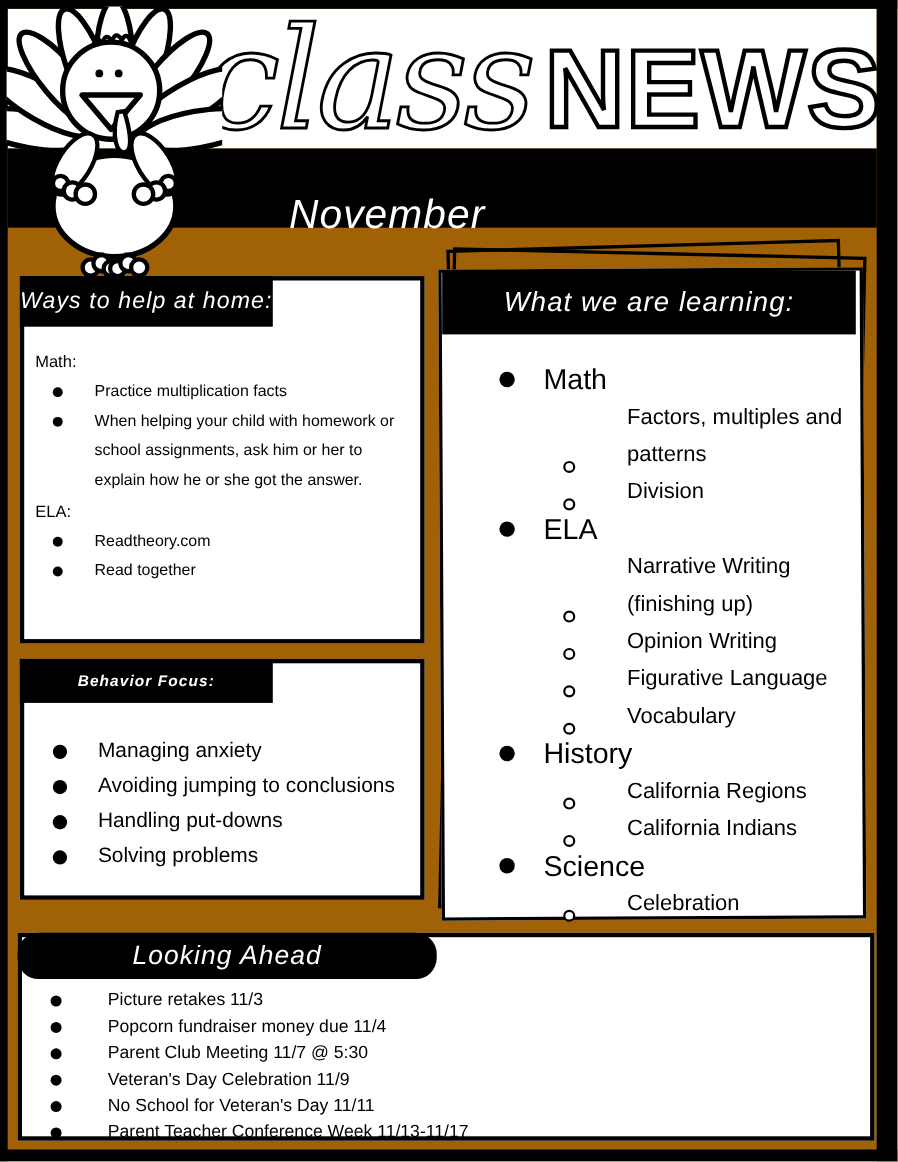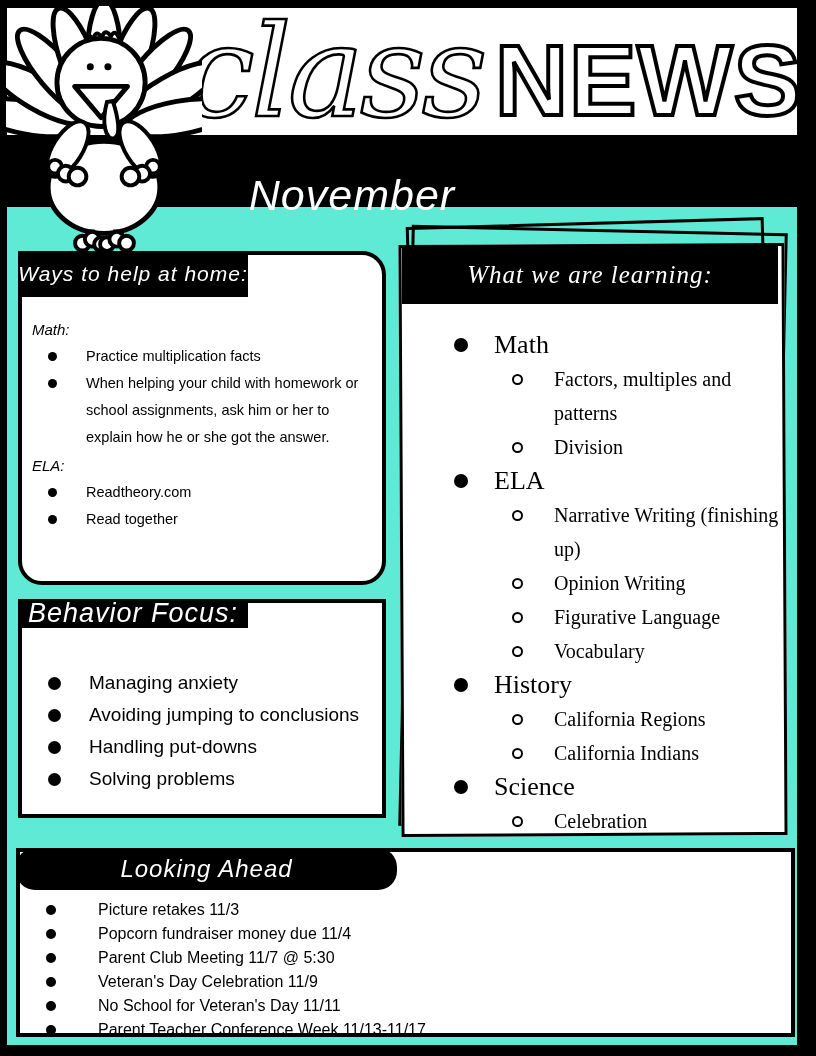--- a/index.html
+++ b/index.html
@@ -1,85 +1,85 @@
 <!DOCTYPE html>
 <html><head>
 <meta charset="utf-8">
 <style>
   * { margin:0; padding:0; box-sizing:border-box; }
   html,body { background:#e8e8e8; }
   body { font-family:"Liberation Sans", sans-serif; color:#000; }
   #page {
     position:relative; width:816px; height:1056px; margin:0 auto;
-    background:#5eead4; overflow:hidden;padding-left:24px;
+    background:#a16207; overflow:hidden;padding-left:24px;
   }
   .edge { position:absolute; background:#000; z-index:4; }
   #edge-top    { left:0; top:0; width:816px; height:8px; }
   #edge-left   { left:0; top:0; width:7px; height:1056px; }
   #edge-right  { left:797px; top:0; width:19px; height:1056px; }
   #edge-bottom { left:0; top:1045px; width:816px; height:11px; }
 
   
   #masthead { position:absolute; left:7px; top:8px; width:790px; height:127px; background:#fff; }
   #logo-class { position:absolute; left:168px; top:-14px; z-index:3; overflow:visible; }
   #logo-news  { position:absolute; left:484px; top:12px; z-index:3; overflow:visible; }
   #month-bar {
     position:absolute; left:7px; top:135px; width:790px; height:72px;
     background:#000; z-index:1; display:flex; align-items:center; justify-content:center;
   }
   #month-bar span {
-    color:#fff; font-size:43px; font-style:italic; letter-spacing:1px;
+    color:#fff; font-size:37px; font-style:italic; letter-spacing:1px;
     transform:translateX(-50px);
     margin-top:48px;
   }
   #turkey { position:absolute; left:6px; top:6px; z-index:5; }
 
   
   .box { position:absolute; background:#fff; border:4px solid #000; }
   .box-header {
     position:absolute; left:-4px; top:-4px; background:#000; color:#fff;
     display:flex; align-items:center; justify-content:center;
     font-style:italic; letter-spacing:1px; z-index:2;
   }
 
   
-  #ways-box { left:18px; top:251px; width:368px; height:334px;border-radius:24px; }
+  #ways-box { left:18px; top:251px; width:368px; height:334px; }
   #ways-box .box-header { width:230px; height:46px; font-size:21px; }
   #ways-content { position:absolute; left:10px; right:8px; top:60px; }
-  .group-label { font-size:15px; line-height:22px; margin:4px 0 2px 0;font-style:italic; }
+  .group-label { font-size:15px; line-height:22px; margin:4px 0 2px 0; }
   .b-row { display:flex; align-items:flex-start; }
   .b-text { flex:1; }
   #ways-content .b-row { font-size:14.5px; line-height:27px; }
   #ways-content .dot { width:9px; height:9px; margin:9px 29px 0 16px; }
   .dot { background:#000; border-radius:50%; flex:none; }
   .ring { background:#fff; border:2px solid #000; border-radius:50%; flex:none; }
 
   
   #behavior-box { left:18px; top:599px; width:368px; height:219px; }
-  #behavior-box .box-header { width:230px; height:29px; font-size:27px; }
+  #behavior-box .box-header { width:230px; height:40px; font-size:14px;font-weight:bold; }
   #behavior-list { position:absolute; left:20px; right:10px; top:64px; }
   #behavior-list .b-row { font-size:19px; line-height:32px; }
   #behavior-list .dot { width:13px; height:13px; margin:10px 28px 0 6px; }
 
   
-  #learning-wrap { position:absolute; left:398px; top:220px; width:390px; height:618px;font-family:Liberation Serif, serif; }
+  #learning-wrap { position:absolute; left:398px; top:220px; width:390px; height:618px; }
   .frame { position:absolute; border:3px solid #000; background:transparent; }
   #frame-1 { left:16px; top:2px; right:16px; bottom:18px; transform:rotate(-1.6deg); }
   #frame-2 { left:7px; top:9px; right:7px; bottom:8px; transform:rotate(1.3deg); }
   #frame-3 { left:2px; top:24px; right:2px; bottom:2px; transform:rotate(-0.3deg); background:#fff; }
   #learning-header {
     position:absolute; left:4px; top:26px; width:376px; height:58px; background:#000;
     color:#fff; display:flex; align-items:center; justify-content:center;
     font-size:25px; font-style:italic; letter-spacing:1px; z-index:2;
   }
   #learning-list { position:absolute; left:56px; right:6px; top:108px; z-index:2; }
   .subject-row { display:flex; align-items:flex-start; font-size:26px; line-height:34px; }
   .subject-row .dot { width:14px; height:14px; margin:10px 0 0 0; }
   .subject-row .b-text { margin-left:26px; }
-  .topic-row { display:flex; align-items:flex-start; font-size:20px; line-height:34px; padding-left:58px; }
+  .topic-row { display:flex; align-items:flex-end; font-size:20px; line-height:34px; padding-left:58px;gap:16px; }
   .topic-row .ring { width:11px; height:11px; margin:12px 0 0 0; }
   .topic-row .b-text { margin-left:31px; }
 
   
   #ahead-box { left:16px; top:848px; width:779px; height:189px; }
   #ahead-box .box-header { width:381px; height:42px; font-size:24px;border-radius:19px; }
   #ahead-list { position:absolute; left:16px; right:12px; top:46px; }
   #ahead-list .b-row { font-size:16px; line-height:24px; }
   #ahead-list .dot { width:10px; height:10px; margin:7px 42px 0 10px; }
 </style>

